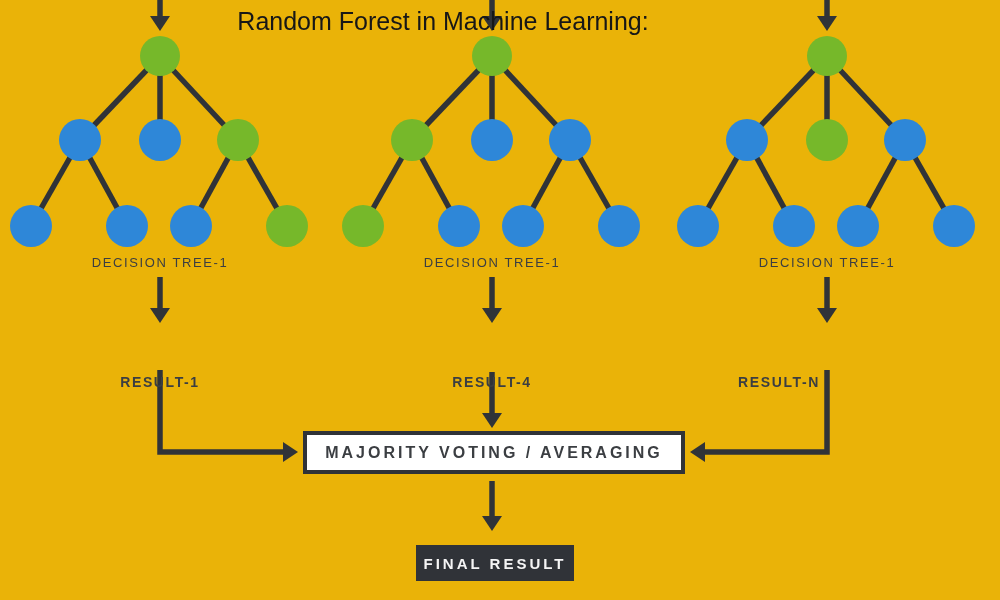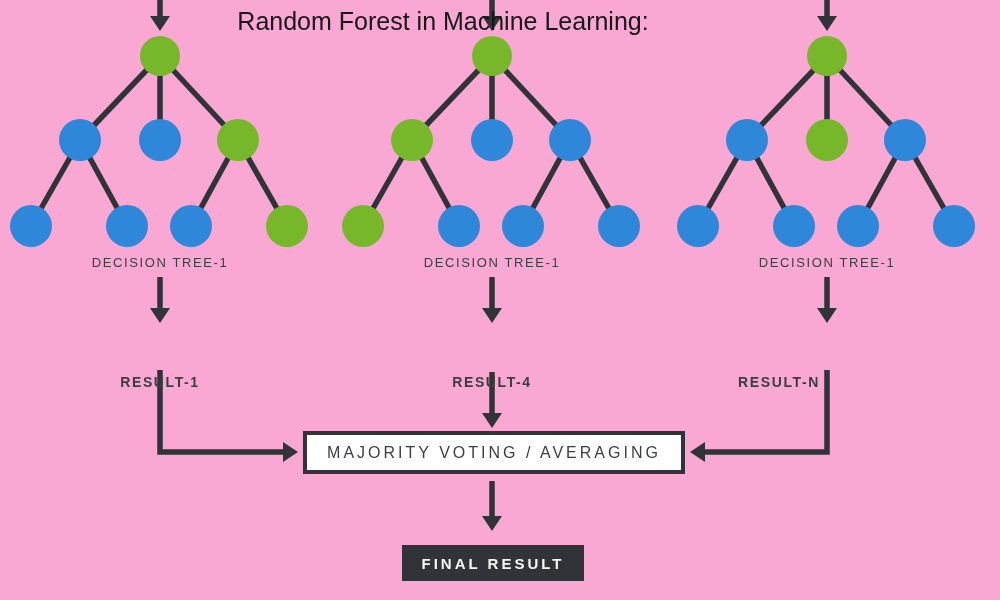--- a/index.html
+++ b/index.html
@@ -5,21 +5,21 @@
   html, body {
     margin: 0;
     padding: 0;
     background: #ffffff;
     font-family: "Liberation Sans", sans-serif;
   }
   .canvas {
     position: relative;
     width: 1000px;
     height: 600px;
-    background: #f9a8d4;
+    background: #eab308;
     overflow: hidden;
   }
   #diagram-svg {
     position: absolute;
     left: 0;
     top: 0;
   }
   .edge {
     stroke: var(--line);
     stroke-width: 5.5;
@@ -72,30 +72,30 @@
     top: 431px;
     width: 382px;
     height: 43px;
     box-sizing: border-box;
     border: 4px solid var(--line);
     background: #ffffff;
     display: flex;
     align-items: center;
     justify-content: center;
     font-size: 16px;
-    font-weight: normal;
+    font-weight: bold;
     letter-spacing: 3px;
     color: var(--text);
     white-space: nowrap;
   }
   .final-box {
     position: absolute;
-    left: 402px;
+    left: 416px;
     top: 545px;
-    width: 182px;
+    width: 158px;
     height: 36px;
     box-sizing: border-box;
     background: var(--line);
     color: #f5f5f5;
     display: flex;
     align-items: center;
     justify-content: center;
     font-size: 15px;
     font-weight: bold;
     letter-spacing: 3px;

